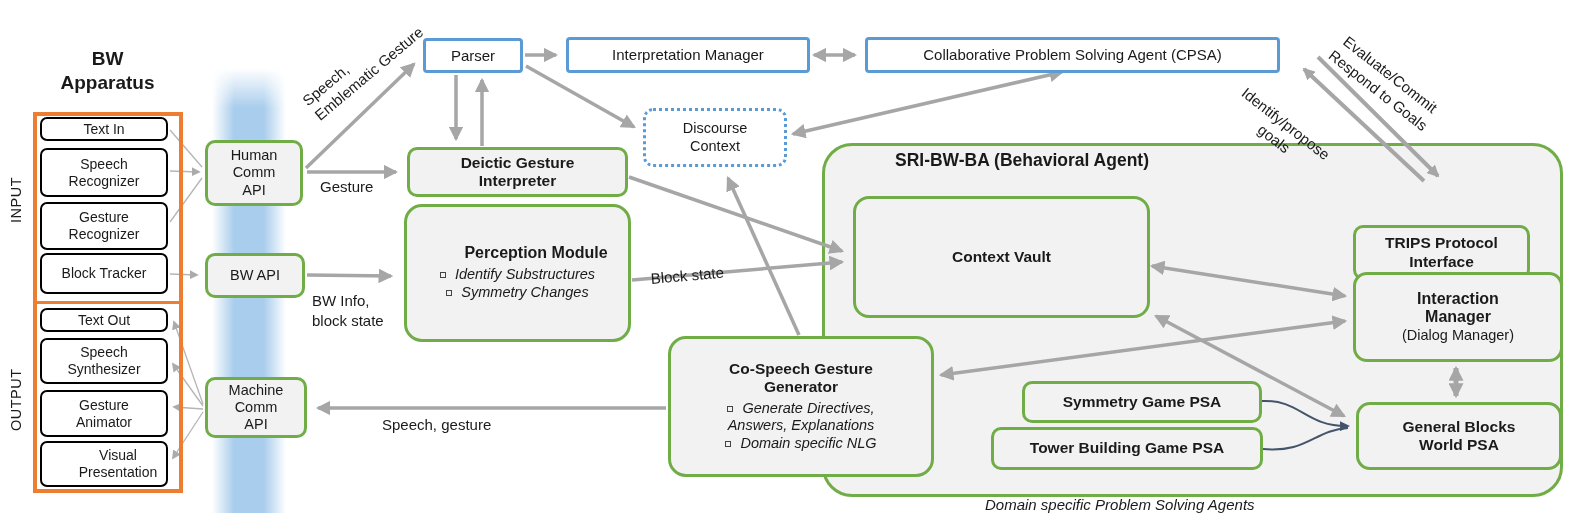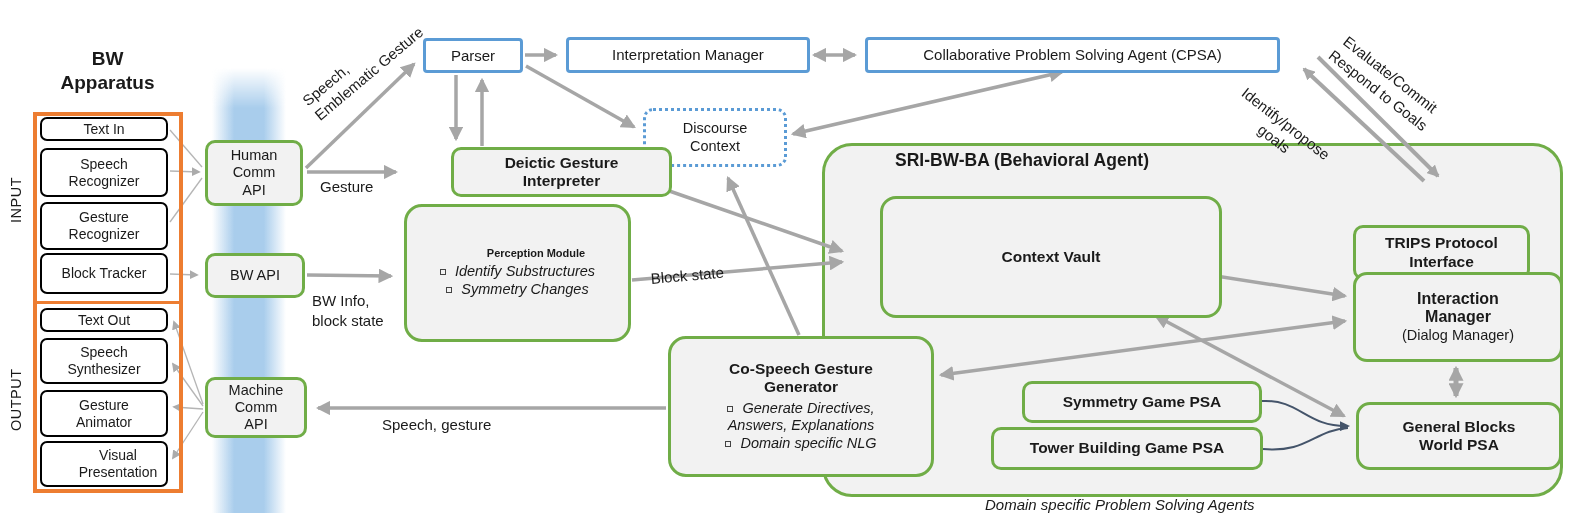--- a/index.html
+++ b/index.html
@@ -139,32 +139,32 @@
 Comm
 API</div>
 
   <div class="abs box blue" style="left:423px;top:38px;width:100px;height:35px;">Parser</div>
   <div class="abs box blue" style="left:566px;top:37px;width:244px;height:36px;">Interpretation Manager</div>
   <div class="abs box blue" style="left:865px;top:37px;width:415px;height:36px;">Collaborative Problem Solving Agent (CPSA)</div>
 
   <div class="abs box dotted pre" style="left:643px;top:108px;width:144px;height:59px;">Discourse
 Context</div>
 
-  <div class="abs box green bold pre" style="left:407px;top:147px;width:221px;height:50px;font-size:15.5px;margin-left:44px;">Deictic Gesture
+  <div class="abs box green bold pre" style="left:407px;top:147px;width:221px;height:50px;font-size:15.5px;">Deictic Gesture
 Interpreter</div>
 
   <div class="abs box greenbig panel" style="left:404px;top:204px;width:227px;height:138px;">
-    <div class="title" style="font-size:11px;padding-left:37px;">Perception Module</div>
+    <div class="title" style="font-size:16px;padding-left:37px;">Perception Module</div>
     <ul style="font-size:14.5px;">
       <li class="ital">Identify Substructures</li>
       <li class="ital">Symmetry Changes</li>
     </ul>
   </div>
 
-  <div class="abs box greenbig panel" style="left:880px;top:196px;width:342px;height:122px;border-radius:16px;">
+  <div class="abs box greenbig panel" style="left:853px;top:196px;width:297px;height:122px;border-radius:16px;">
     <div class="title" style="font-size:15.5px;">Context Vault</div>
   </div>
 
   <div class="abs box greenbig panel" style="left:668px;top:336px;width:266px;height:141px;">
     <div class="title pre" style="font-size:15.5px;">Co-Speech Gesture
 Generator</div>
     <ul style="font-size:14.5px;">
       <li class="ital pre">Generate Directives,
 Answers, Explanations</li>
       <li class="ital">Domain specific NLG</li>

